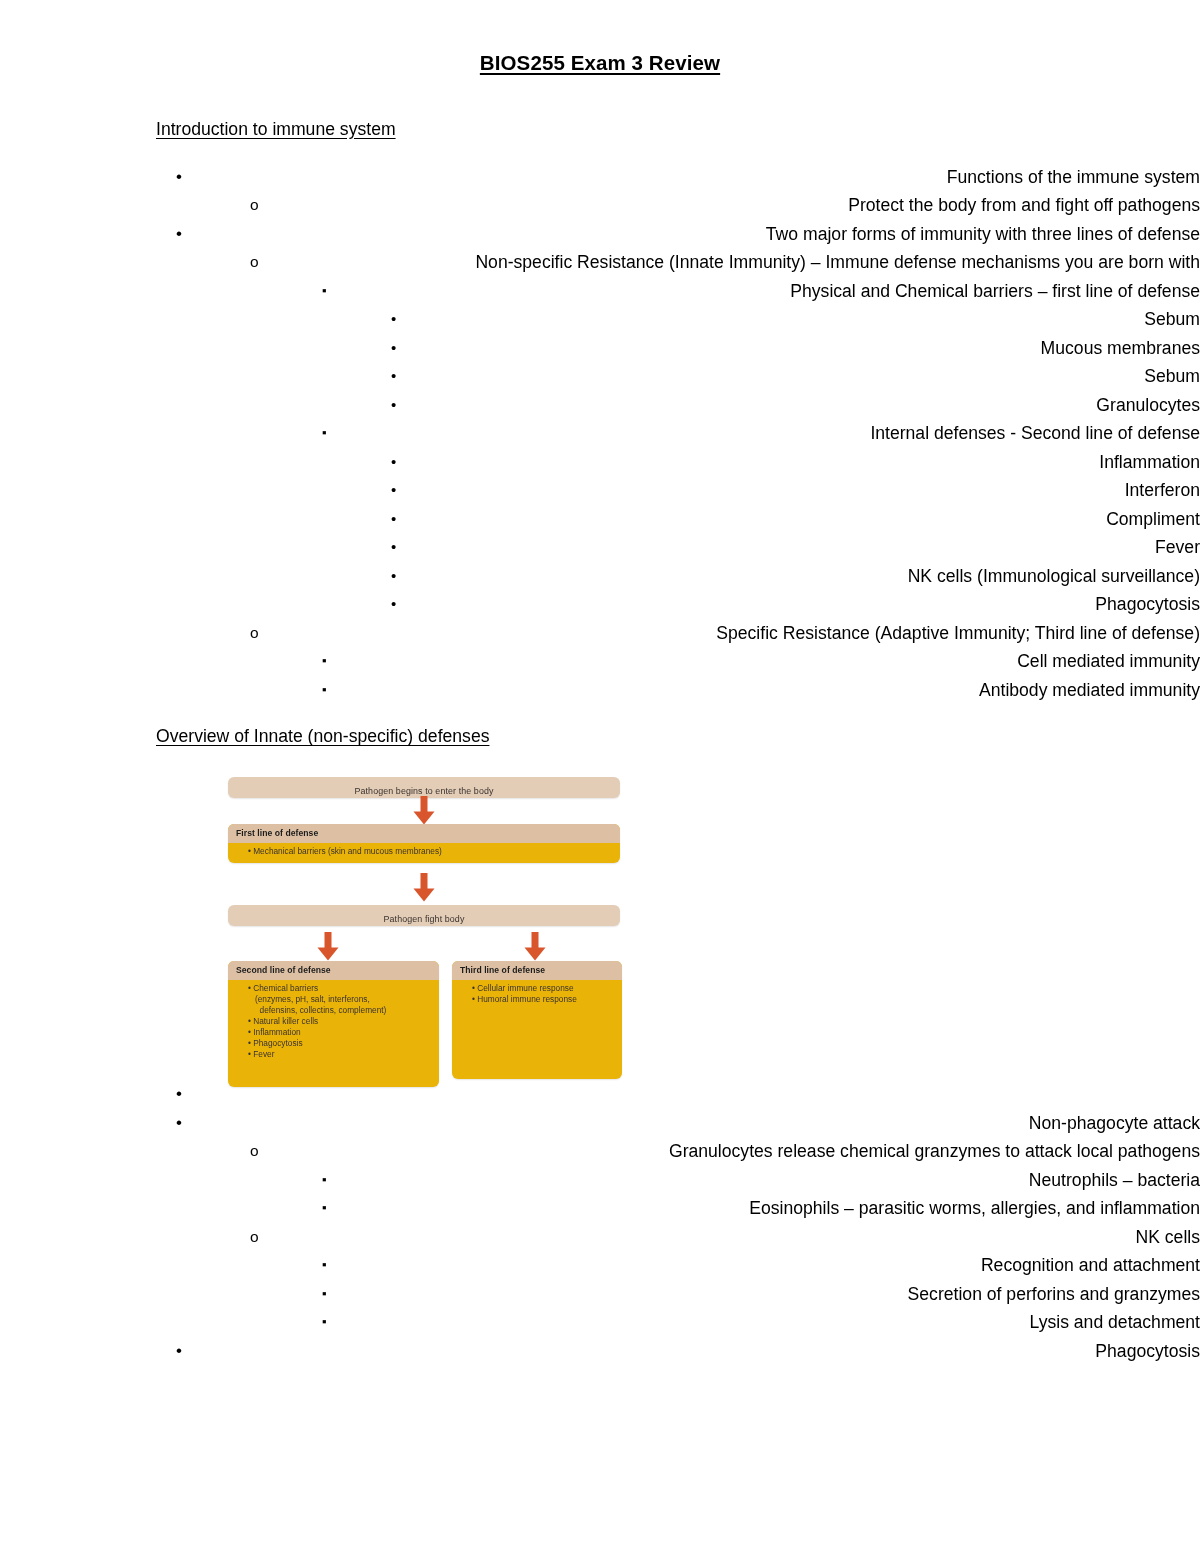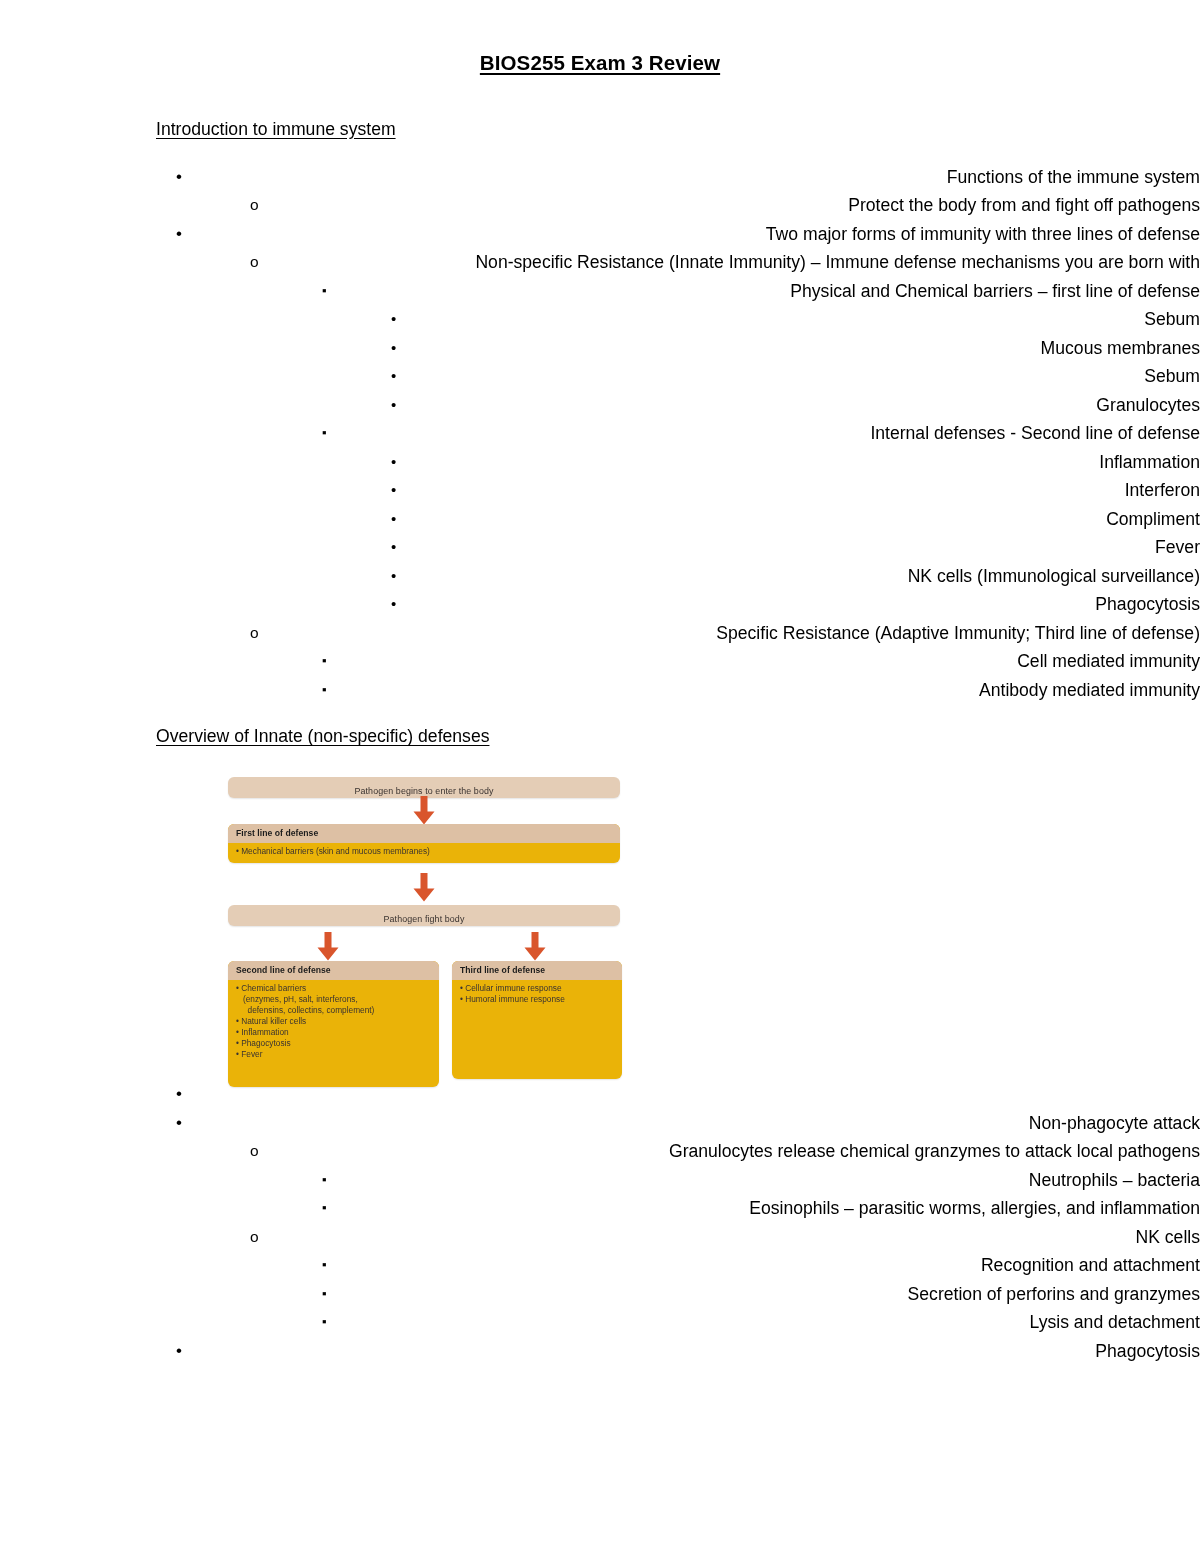--- a/index.html
+++ b/index.html
@@ -115,21 +115,21 @@
     font-size: 8.6px;
     font-weight: bold;
     color: #1c1c1c;
     padding: 4px 8px 4px 8px;
     line-height: 1.2;
     letter-spacing: 0.05px;
   }
   .dbox .body {
     font-size: 8.3px;
     color: #3a3330;
-    padding: 3px 8px 5px 8px;
+    padding: 3px 8px 5px 20px;
     line-height: 1.33;
   }
   .dbox .body .li { white-space: pre-wrap; }
   .dbox.plain {
     background: #e4cdb6;
     display: flex;
     align-items: flex-start;
     justify-content: center;
   }
   .dbox.plain .centertext {

